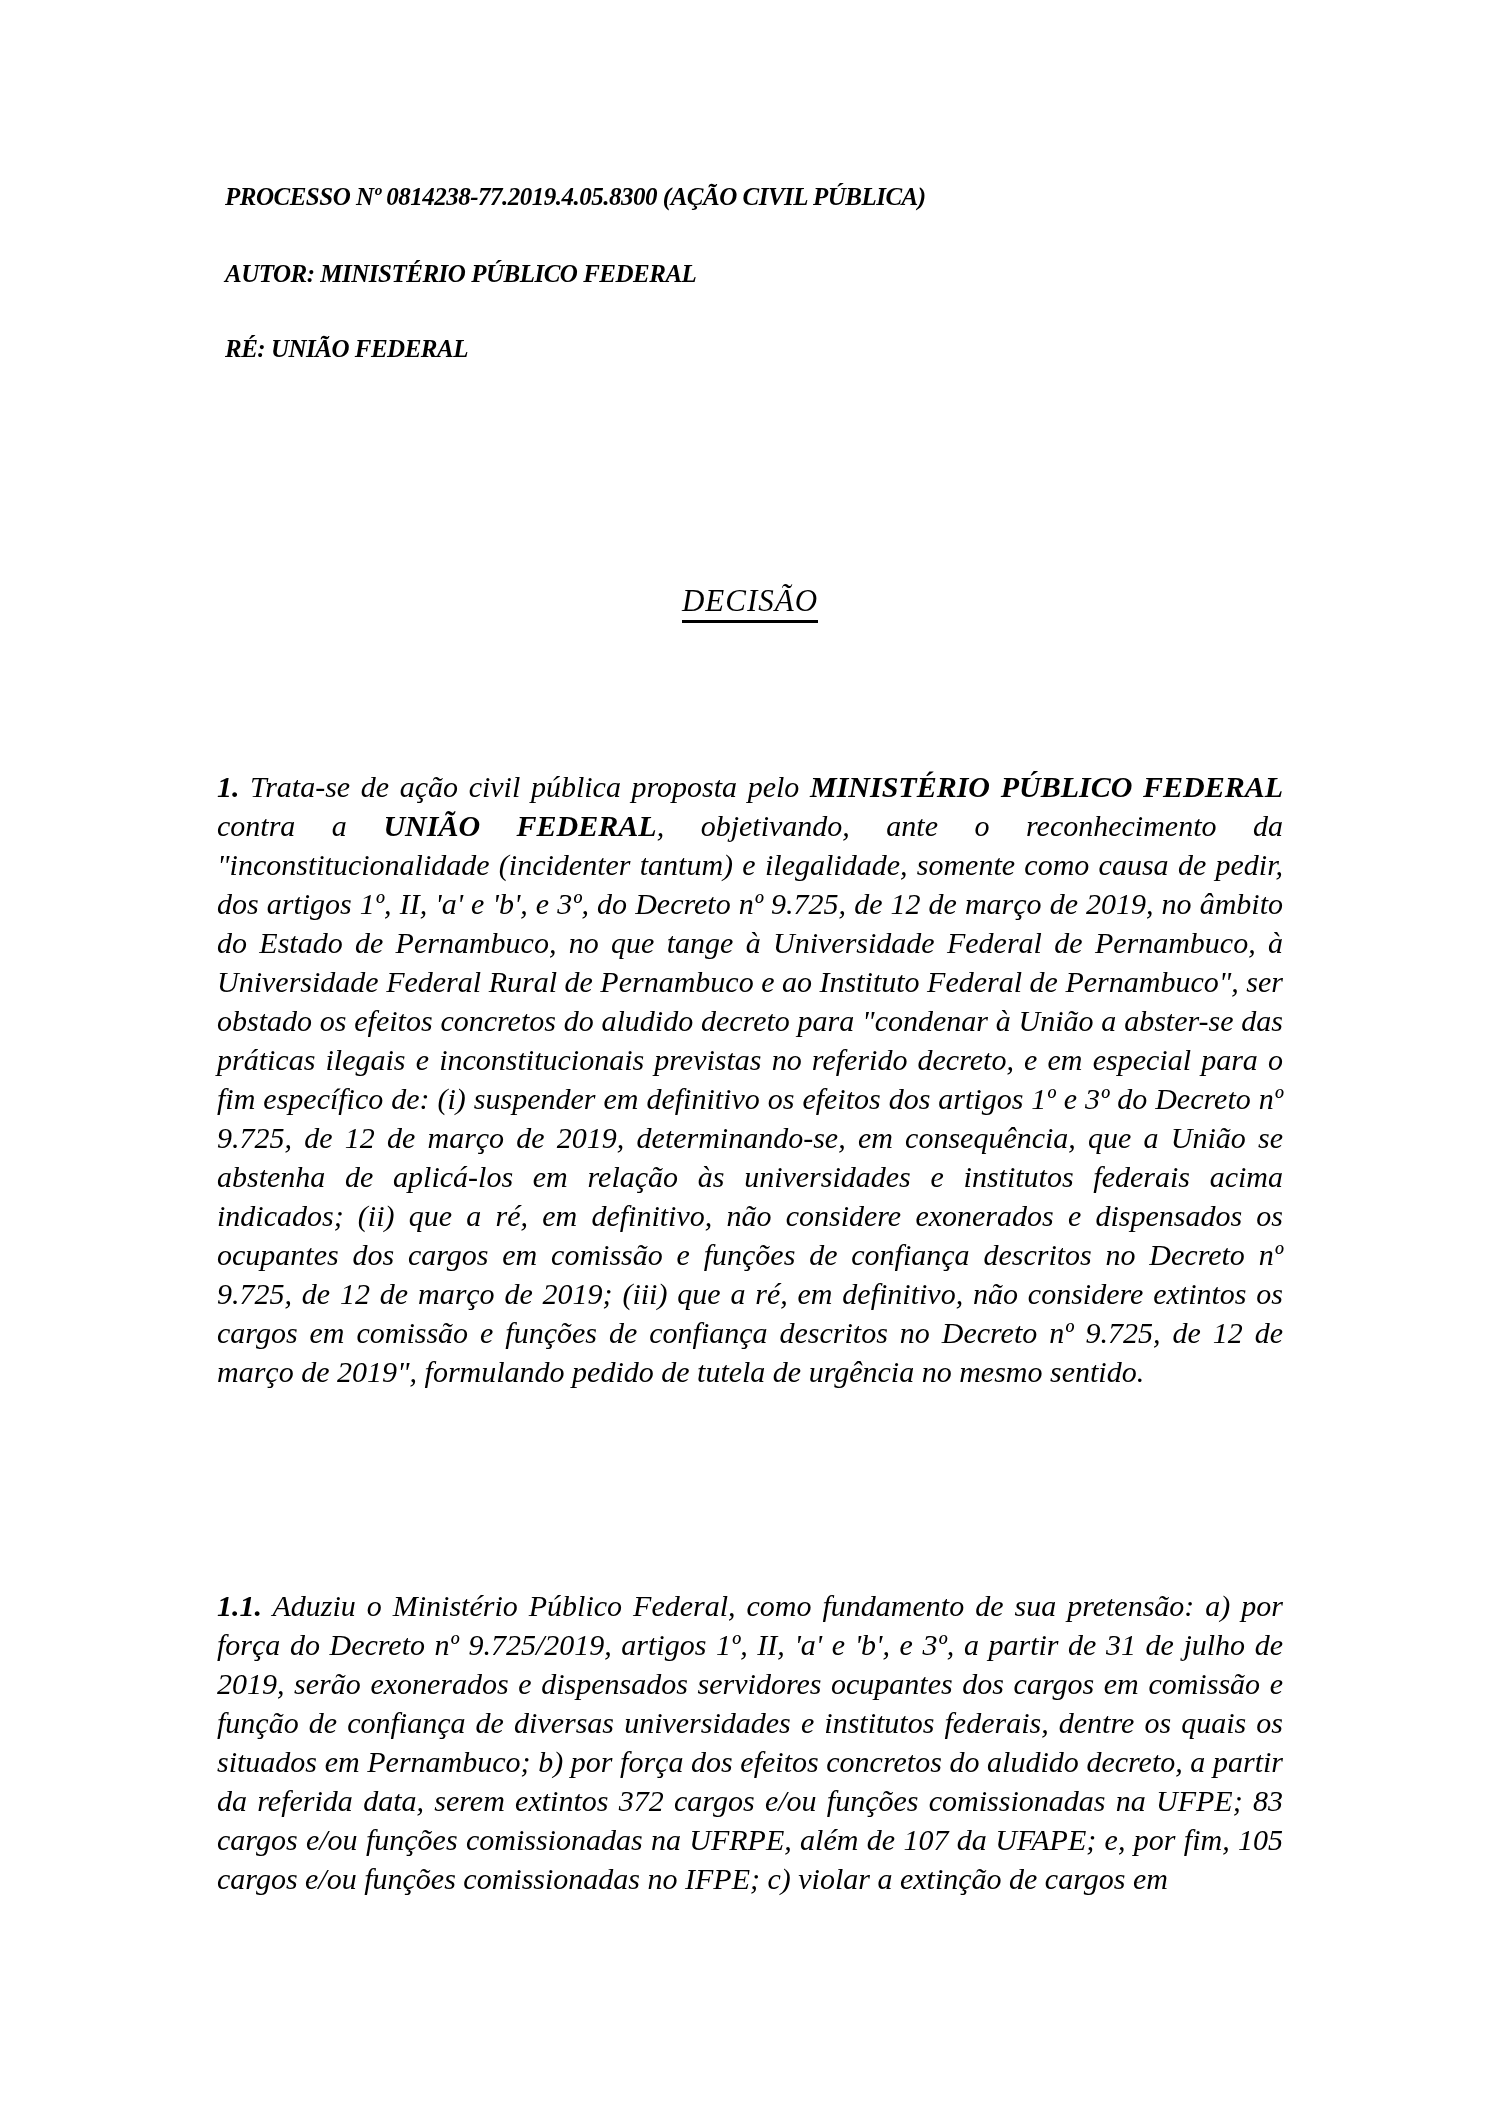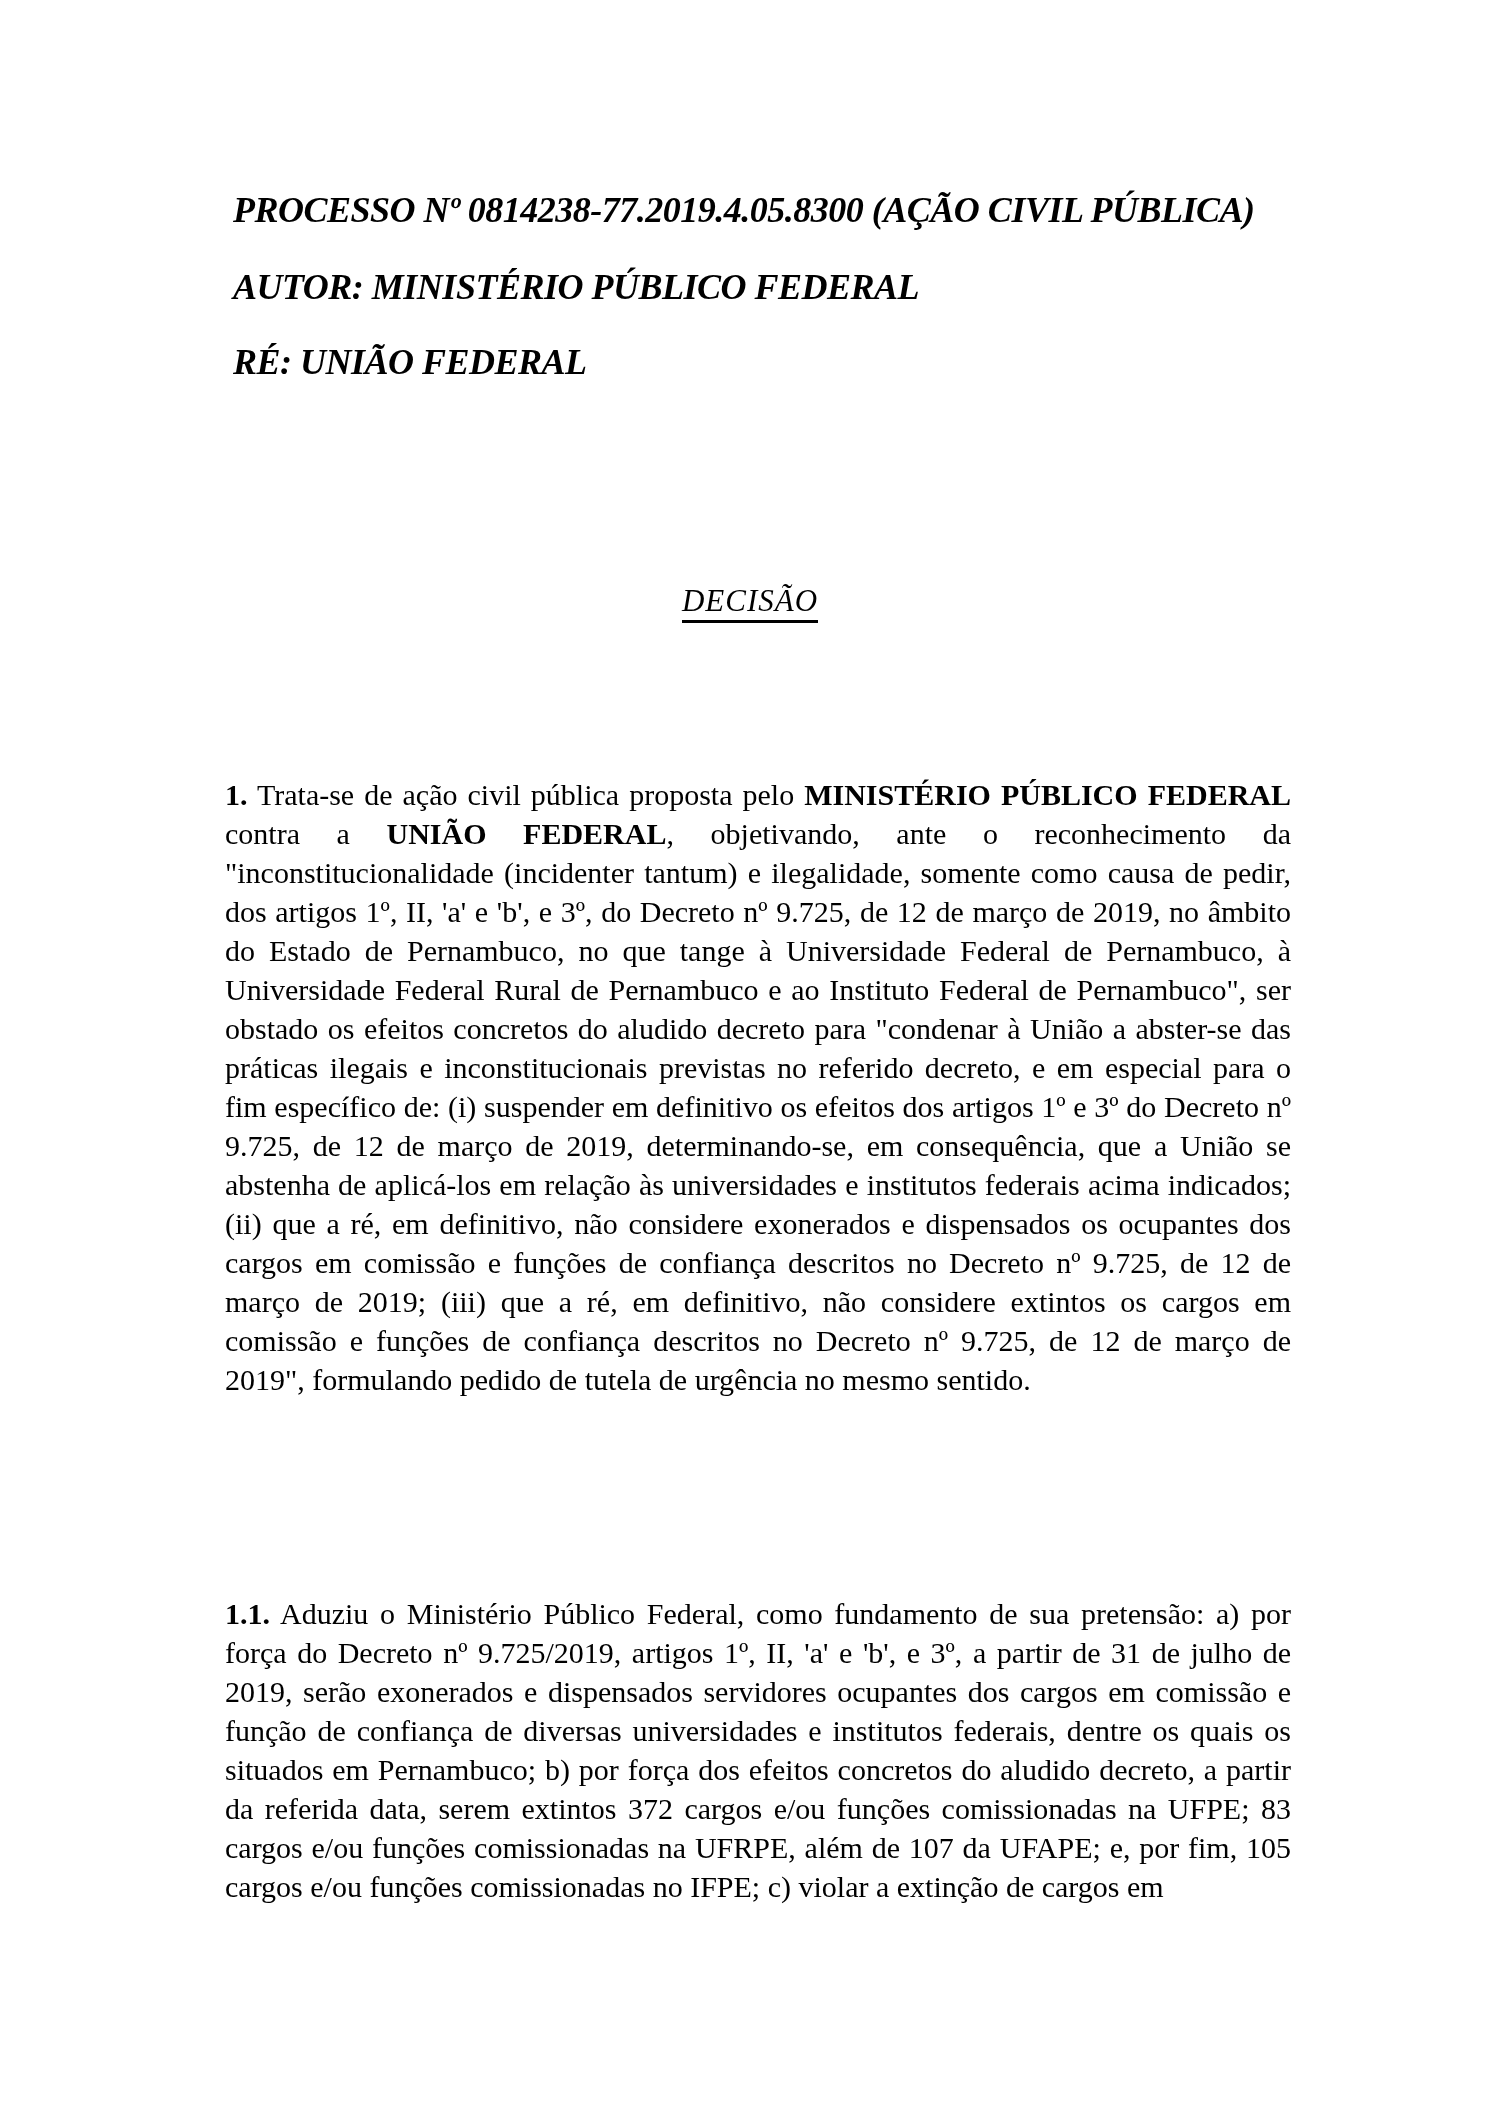--- a/index.html
+++ b/index.html
@@ -13,22 +13,22 @@
     height: 2121px;
     background: #ffffff;
     color: #000000;
     font-family: "Liberation Serif", serif;
     overflow: hidden;
   }
   .header-line {
     position: absolute;
     left: 217px;
     right: 217px;
-    margin: 16px;
-    font-size: 36px;
+    margin: 8px;
+    font-size: 25px;
     line-height: 1;
     font-weight: bold;
     font-style: italic;
     letter-spacing: -0.5px;
     white-space: nowrap;
   }
   .header-line.l1 { top: 176px; }
   .header-line.l2 { top: 253px; }
   .header-line.l3 { top: 328px; }
 
@@ -48,23 +48,24 @@
     font-style: italic;
     letter-spacing: 1px;
     padding-bottom: 4px;
     border-bottom: 3px solid #000000;
   }
 
   .body-para {
     position: absolute;
     left: 217px;
     width: 1066px;
-    margin: 8px;
+    margin: 0;
     font-size: 30px;
     line-height: 39px;
+    font-style: italic;
     text-align: justify;
     color: #000000;
   }
   .body-para b { font-weight: bold; }
   .para-1 { top: 767px; }
   .para-1-1 { top: 1586px; }
 </style>
 </head>
 <body>
 

